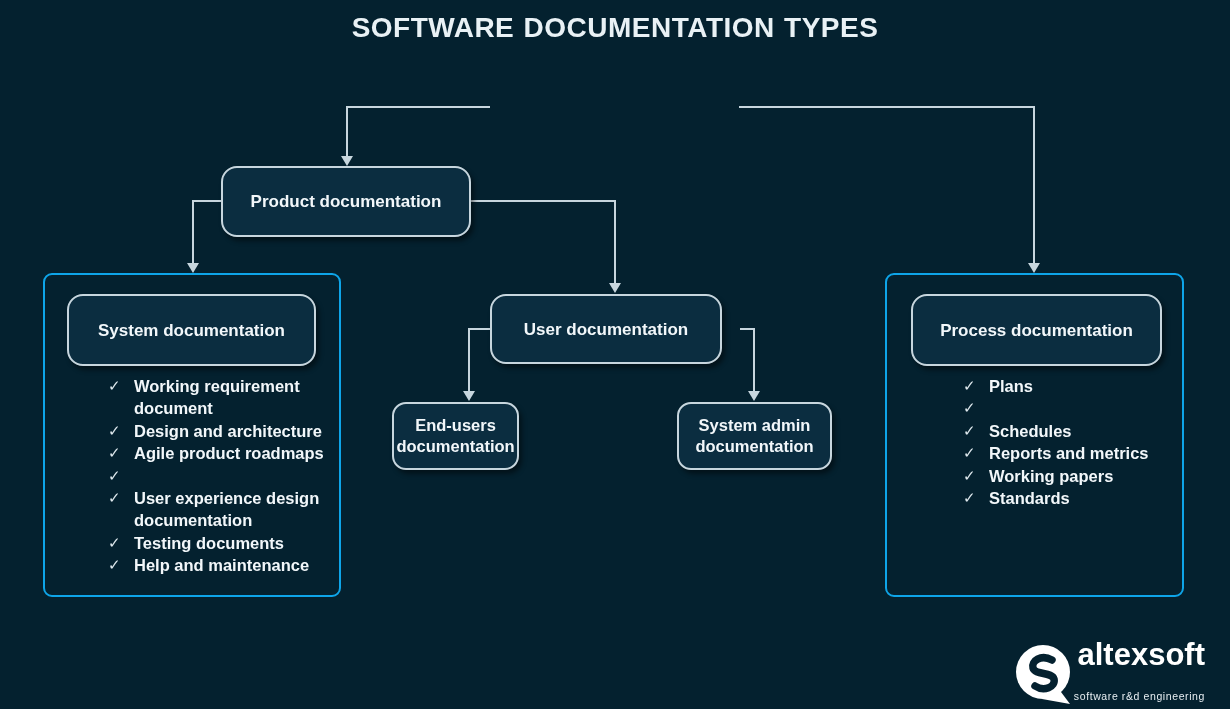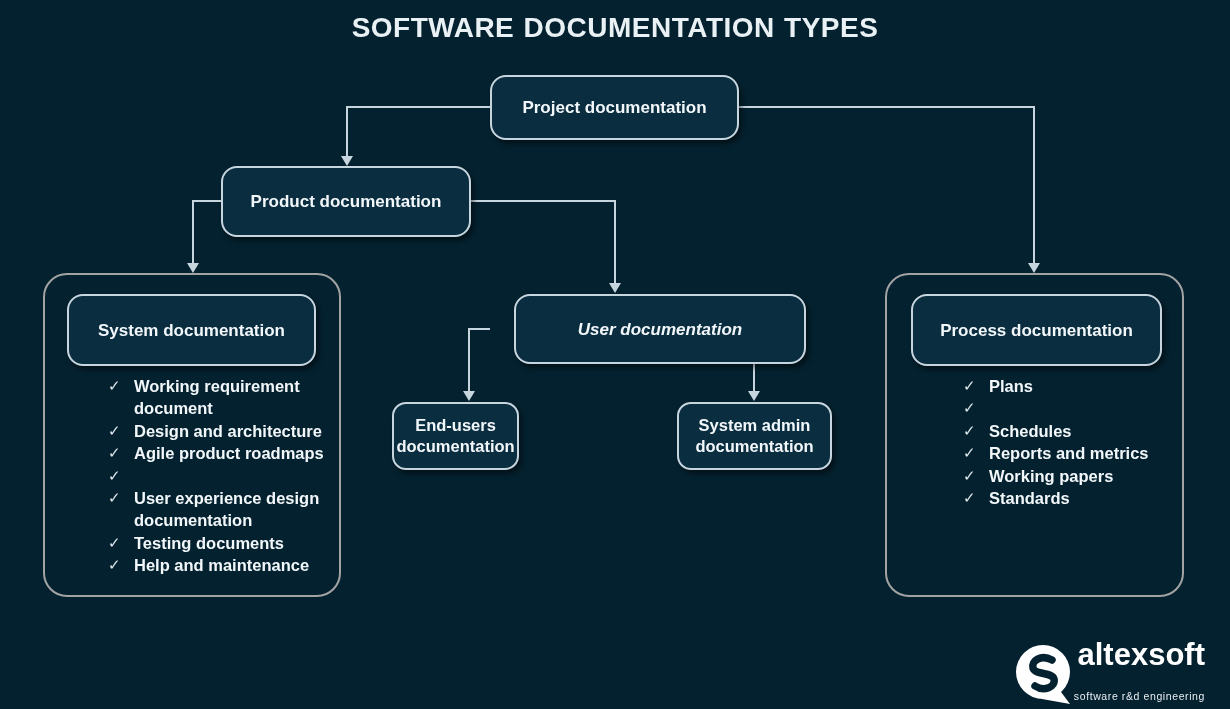--- a/index.html
+++ b/index.html
@@ -16,35 +16,35 @@
   }
   .lines{position:absolute;left:0;top:0;width:1230px;height:709px;pointer-events:none;}
   .node{
     position:absolute;display:flex;align-items:center;justify-content:center;
     background:#0b2d40;border:2px solid #c7d6de;border-radius:16px;
     font-size:17px;font-weight:700;text-align:center;color:#f2f7fa;
     box-shadow:3px 4px 5px rgba(0,0,0,0.45);
     box-sizing:border-box;line-height:21px;padding:4px 8px;
   }
   .group{
-    position:absolute;border:2px solid #a3a3a3;border-radius:24px;
+    position:absolute;border:2px solid #0ea5e9;border-radius:9px;
     box-sizing:border-box;background:transparent;
   }
   .group .node{position:absolute;}
   .checklist{
     position:absolute;margin:0;list-style:none;
     font-size:16.5px;font-weight:700;line-height:22.4px;color:#f2f7fa;
   }
   .checklist li{display:flex;align-items:flex-start;}
   .check{flex:0 0 26px;color:#dfe9ee;font-weight:400;font-size:15px;}
   .item-text{flex:1;}
   
   .project-box{left:490px;top:75px;width:249px;height:65px;}
   .product-box{left:221px;top:166px;width:250px;height:71px;}
-  .user-box{left:514px;top:294px;width:292px;height:70px;font-style:italic;}
+  .user-box{left:490px;top:294px;width:232px;height:70px;}
   .endusers-box{left:392px;top:402px;width:127px;height:68px;font-size:16.5px;border-radius:14px;}
   .sysadmin-box{left:677px;top:402px;width:155px;height:68px;font-size:16.5px;border-radius:14px;}
   .system-group{left:43px;top:273px;width:298px;height:324px;}
   .system-header{left:22px;top:19px;width:249px;height:72px;}
   .system-list{left:23px;top:100px;width:255px;}
   .process-group{left:885px;top:273px;width:299px;height:324px;}
   .process-header{left:24px;top:19px;width:251px;height:72px;}
   .process-list{left:36px;top:100px;width:250px;}
   
   .logo{position:absolute;right:25px;bottom:7px;display:flex;align-items:flex-end;}
@@ -72,23 +72,20 @@
     <g fill="#c7d6de" stroke="none">
       <polygon points="341,156 353,156 347,166"></polygon>
       <polygon points="1028,263 1040,263 1034,273"></polygon>
       <polygon points="187,263 199,263 193,273"></polygon>
       <polygon points="609,283 621,283 615,293"></polygon>
       <polygon points="463,391 475,391 469,401"></polygon>
       <polygon points="748,391 760,391 754,401"></polygon>
     </g>
   </svg>
 
-  <div class="node project-box">
-    <span>Project documentation</span>
-  </div>
 
   <div class="node product-box">
     <span>Product documentation</span>
   </div>
 
   <div class="node user-box">
     <span>User documentation</span>
   </div>
 
   <div class="node endusers-box">

